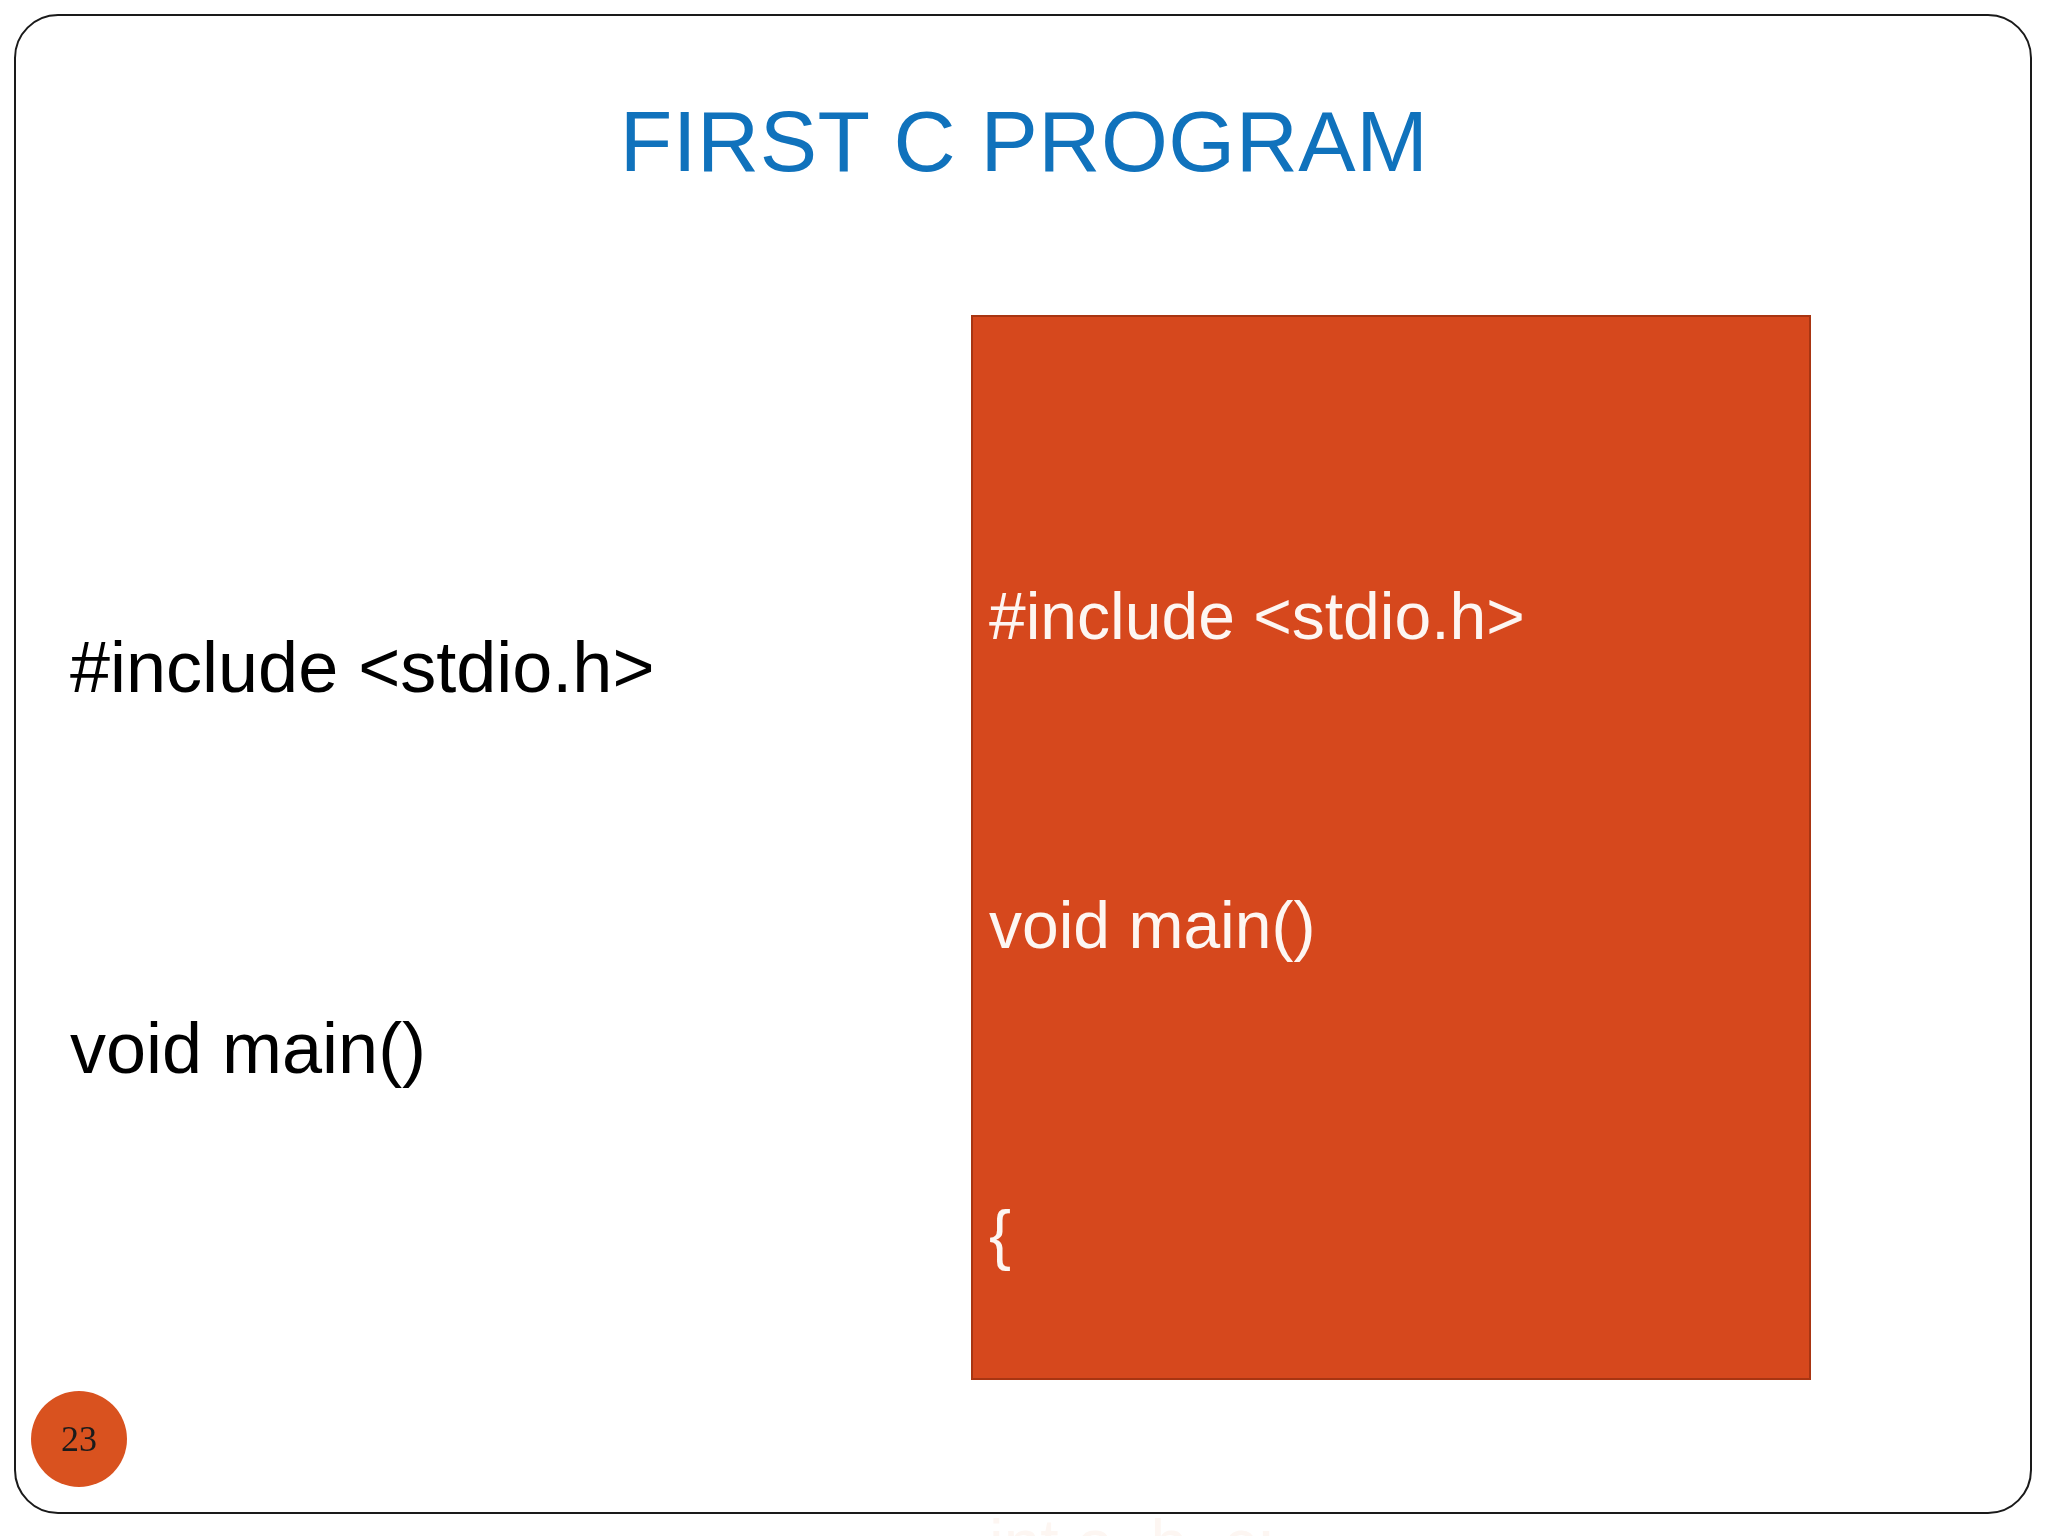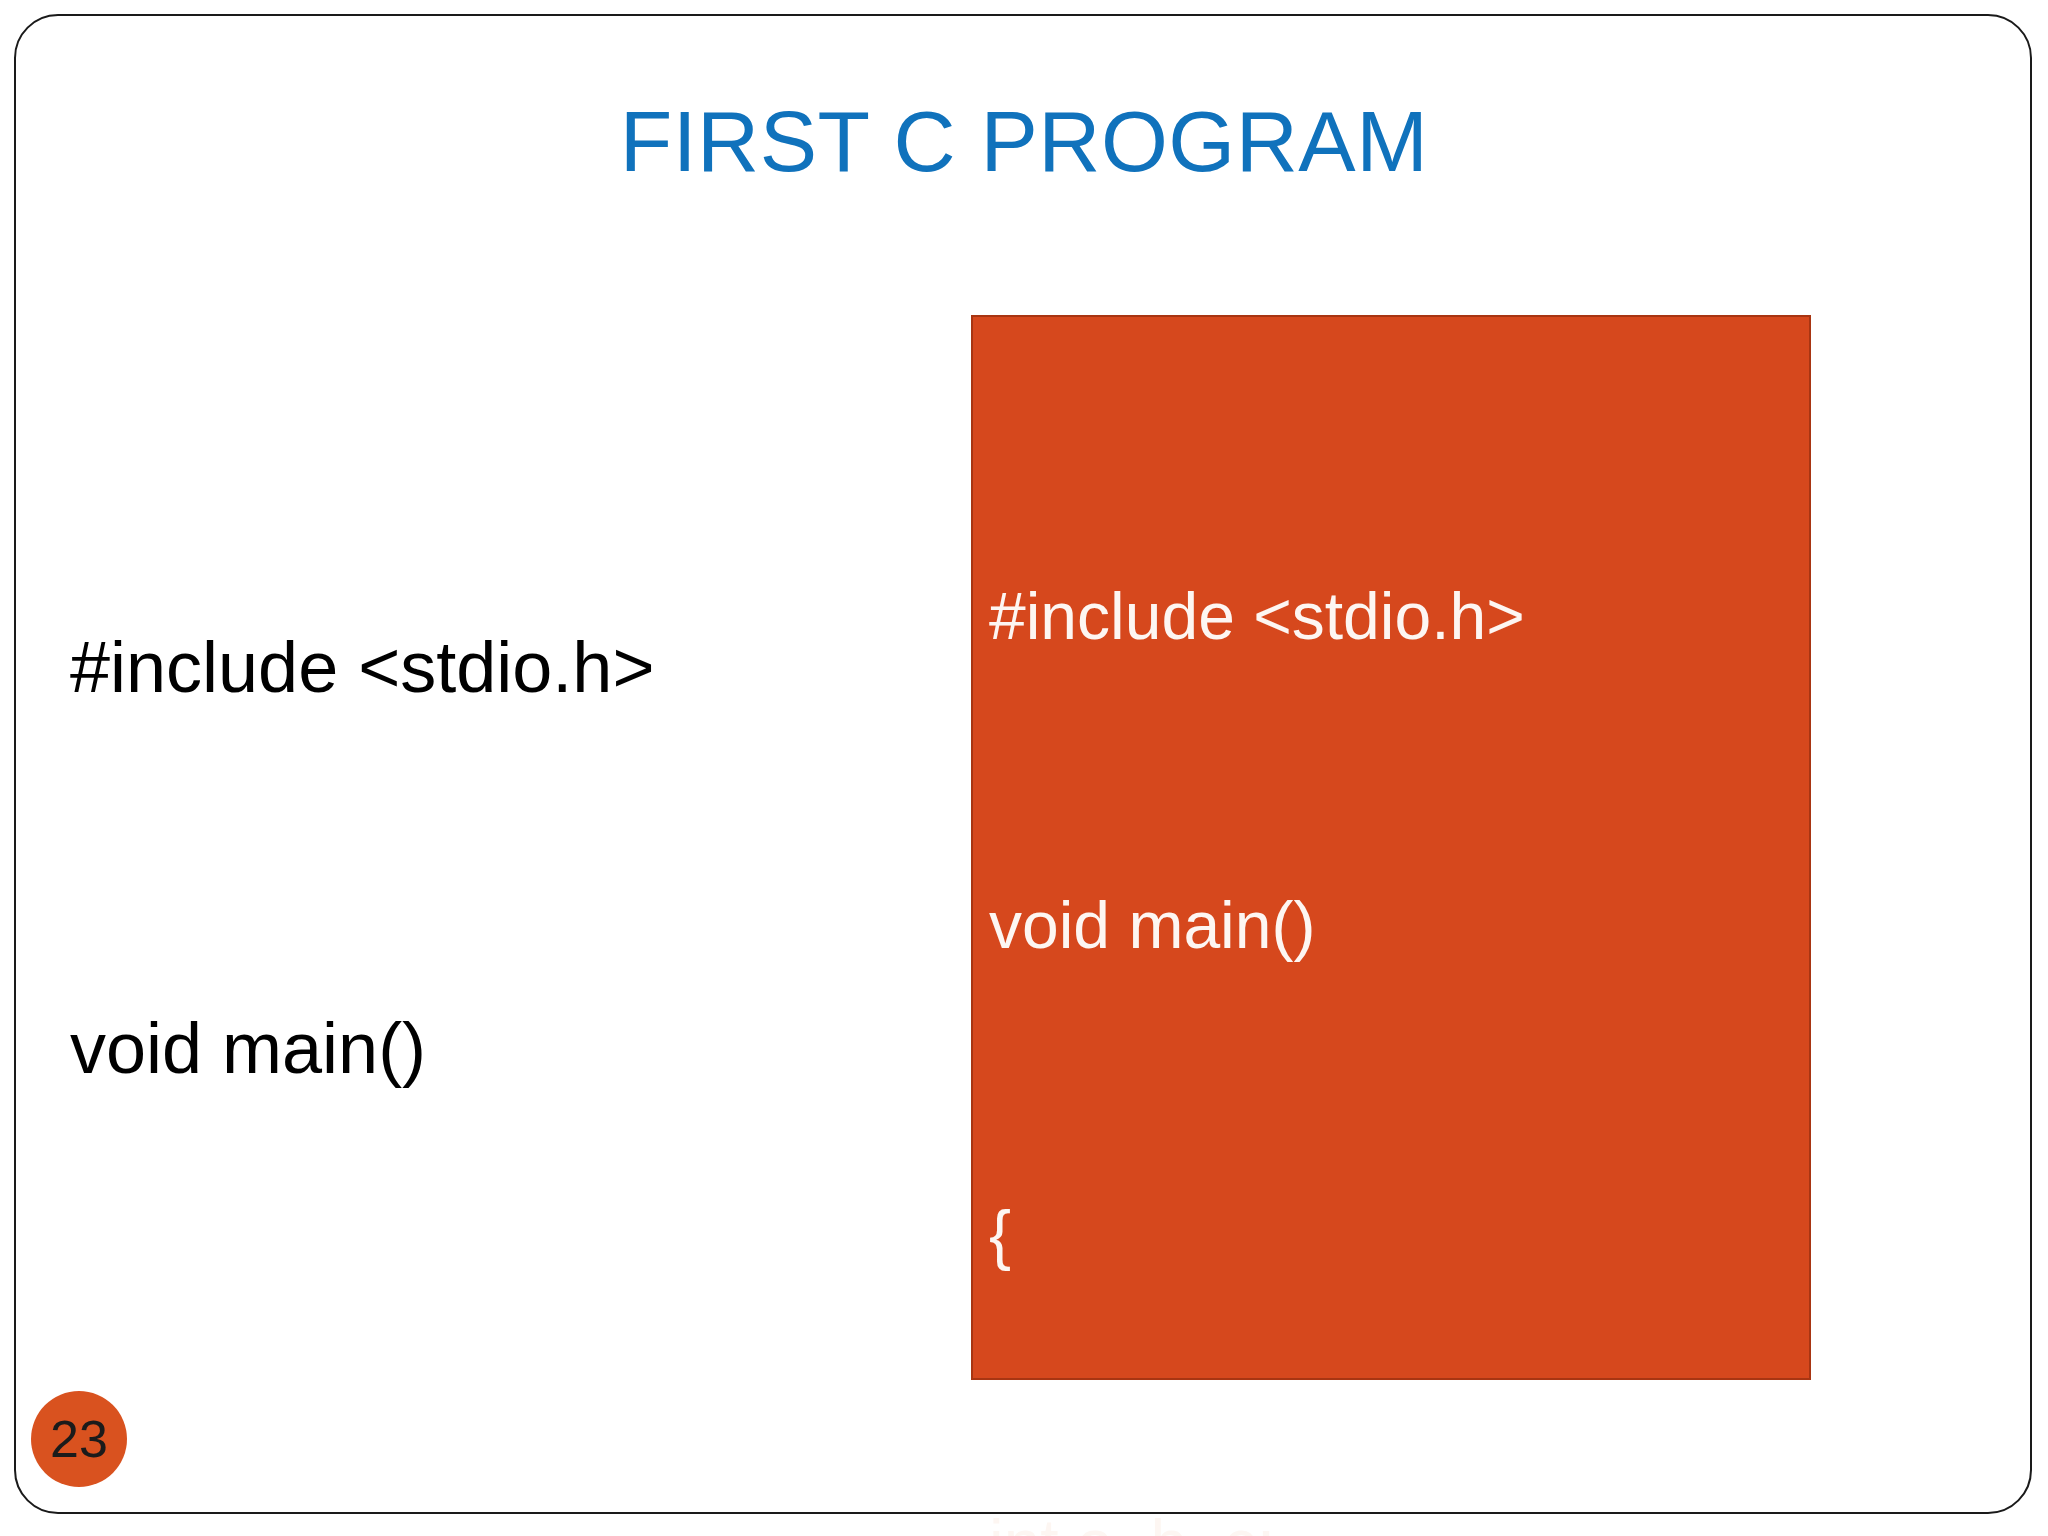--- a/index.html
+++ b/index.html
@@ -115,22 +115,22 @@
   #page-number-text {
     position: absolute;
     left: 0;
     top: 0;
     width: 96px;
     height: 96px;
     display: flex;
     align-items: center;
     justify-content: center;
     color: #1b1b1b;
-    font-family: Liberation Sans, sans-serif;
-    font-size: 52px;
+    font-family: Liberation Serif, serif;
+    font-size: 36px;
     font-weight: 400;
     line-height: 1;
   }
 </style>
 </head>
 <body>
 
 <div id="slide">
 
   <div id="slide-frame"></div>

